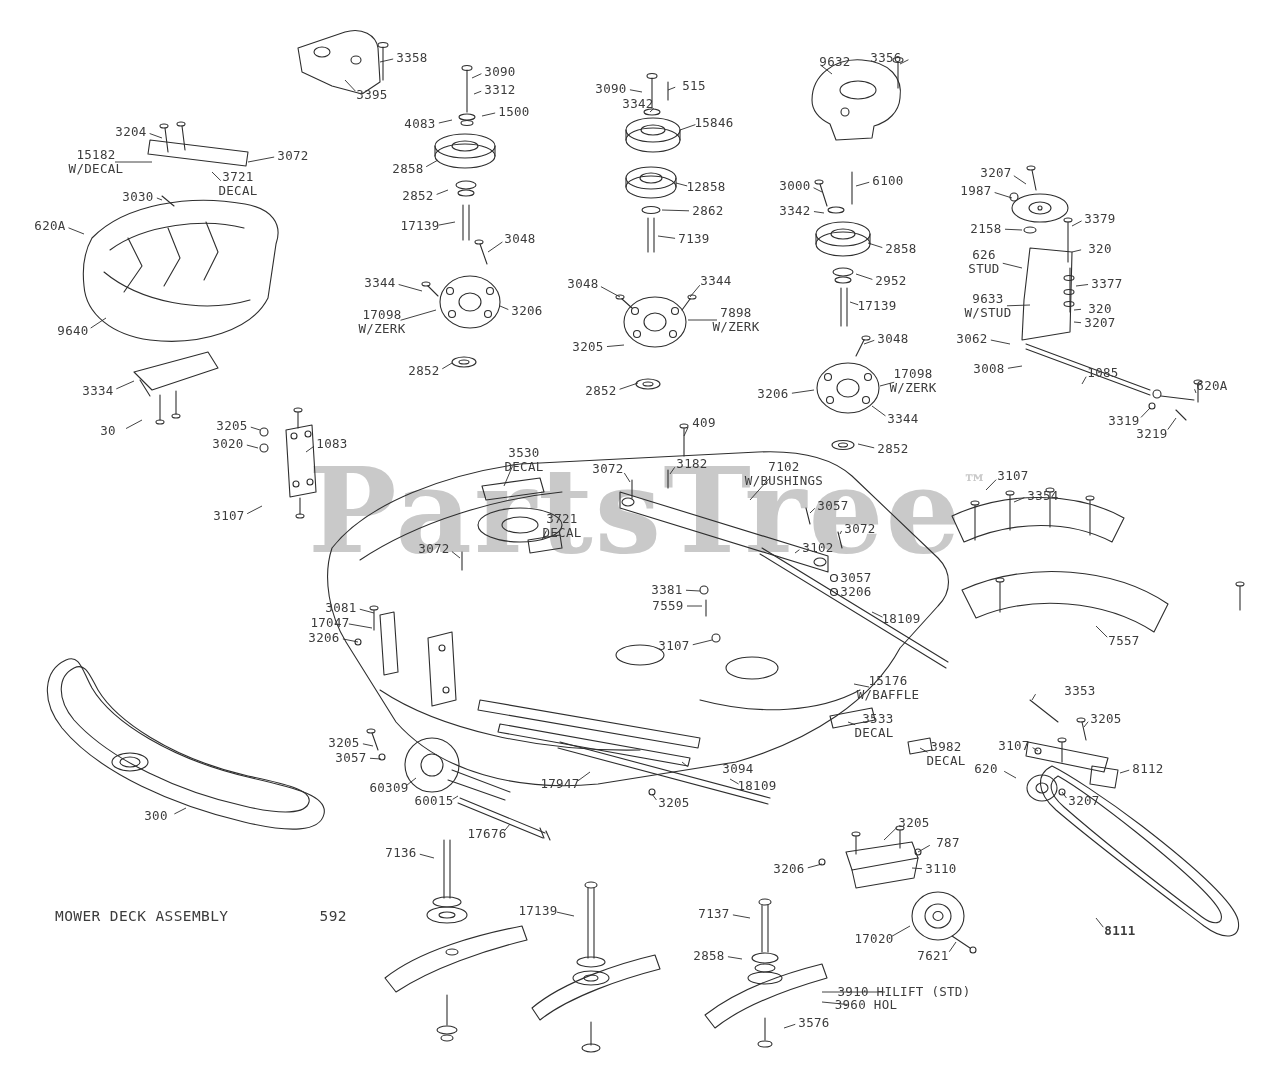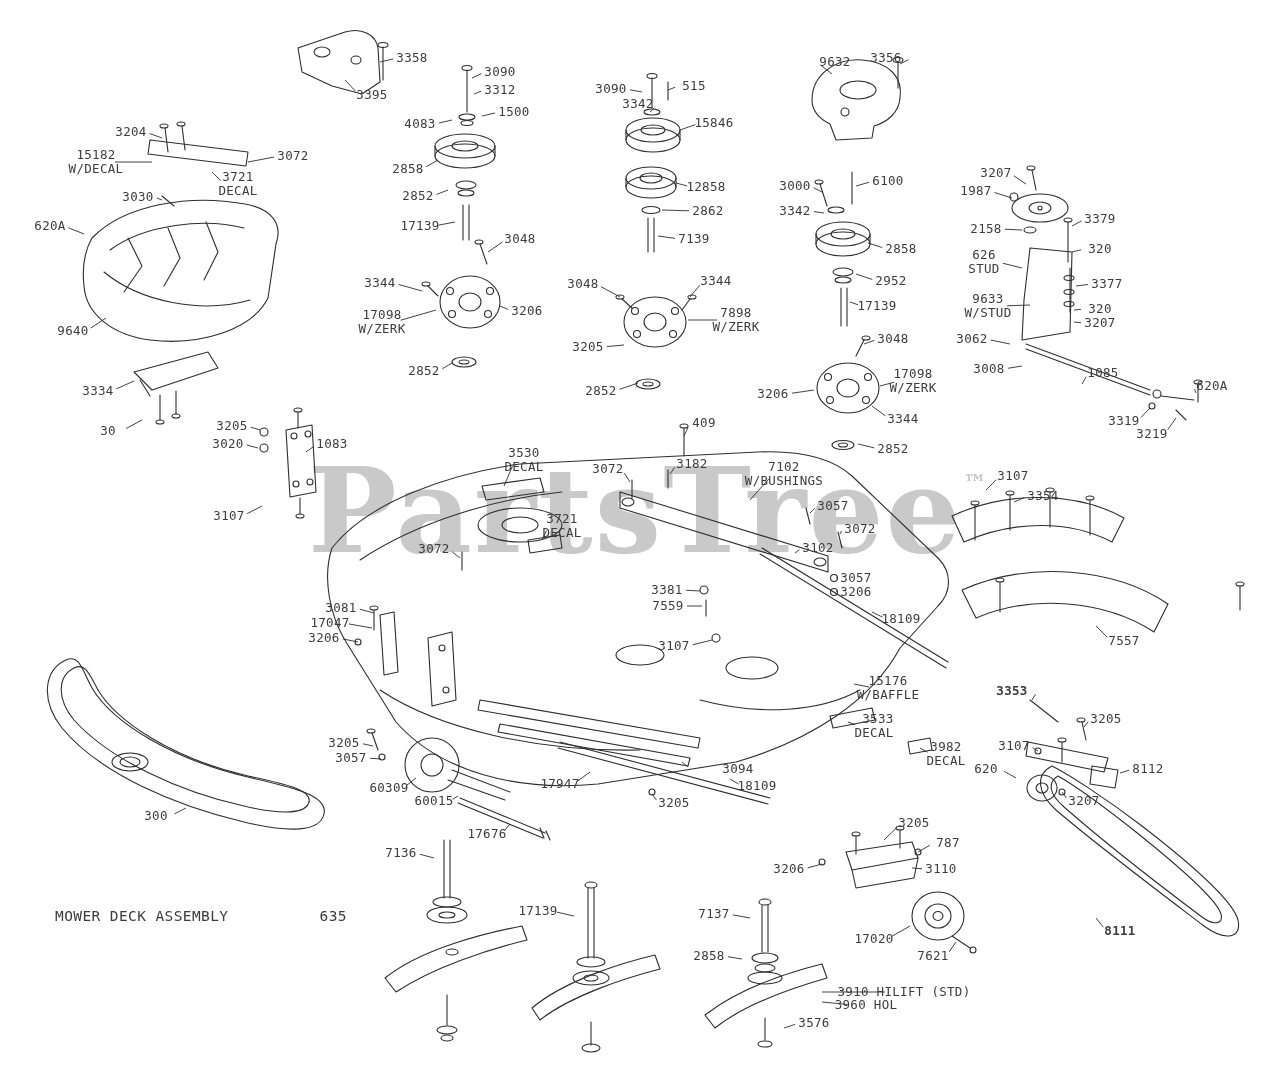--- a/index.html
+++ b/index.html
@@ -579,21 +579,21 @@
       <div class="part-label" style="left: 757px; top: 786px;">18109</div>
       <div class="part-label" style="left: 560px; top: 784px;">17947</div>
       <div class="part-label" style="left: 674px; top: 803px;">3205</div>
       <div class="part-label" style="left: 344px; top: 743px;">3205</div>
       <div class="part-label" style="left: 351px; top: 758px;">3057</div>
       <div class="part-label" style="left: 389px; top: 788px;">60309</div>
       <div class="part-label" style="left: 434px; top: 801px;">60015</div>
       <div class="part-label" style="left: 487px; top: 834px;">17676</div>
       <div class="part-label" style="left: 156px; top: 816px;">300</div>
       <div class="part-label" style="left: 401px; top: 853px;">7136</div>
-      <div class="part-label" style="left: 1012px; top: 691px; font-weight: bold;">3353</div>
+      <div class="part-label" style="left: 1080px; top: 691px;">3353</div>
       <div class="part-label" style="left: 1106px; top: 719px;">3205</div>
       <div class="part-label" style="left: 1014px; top: 746px;">3107</div>
       <div class="part-label" style="left: 986px; top: 769px;">620</div>
       <div class="part-label" style="left: 1148px; top: 769px;">8112</div>
       <div class="part-label" style="left: 1084px; top: 801px;">3207</div>
       <div class="part-label" style="left: 914px; top: 823px;">3205</div>
       <div class="part-label" style="left: 948px; top: 843px;">787</div>
       <div class="part-label" style="left: 941px; top: 869px;">3110</div>
       <div class="part-label" style="left: 789px; top: 869px;">3206</div>
       <div class="part-label" style="left: 874px; top: 939px;">17020</div>
@@ -603,17 +603,17 @@
       <div class="part-label" style="left: 714px; top: 914px;">7137</div>
       <div class="part-label" style="left: 709px; top: 956px;">2858</div>
       <div class="part-label" style="left: 904px; top: 992px;">3910 HILIFT (STD)</div>
       <div class="part-label" style="left: 866px; top: 1005px;">3960 HOL</div>
       <div class="part-label" style="left: 814px; top: 1023px;">3576</div>
     </div>
 
   <div class="assembly-table">
     <div class="row footer-row">
       <span>MOWER DECK ASSEMBLY</span>
-      <span>635</span>
+      <span>592</span>
     </div>
   </div>
 
 </div>
 
 </body></html>

